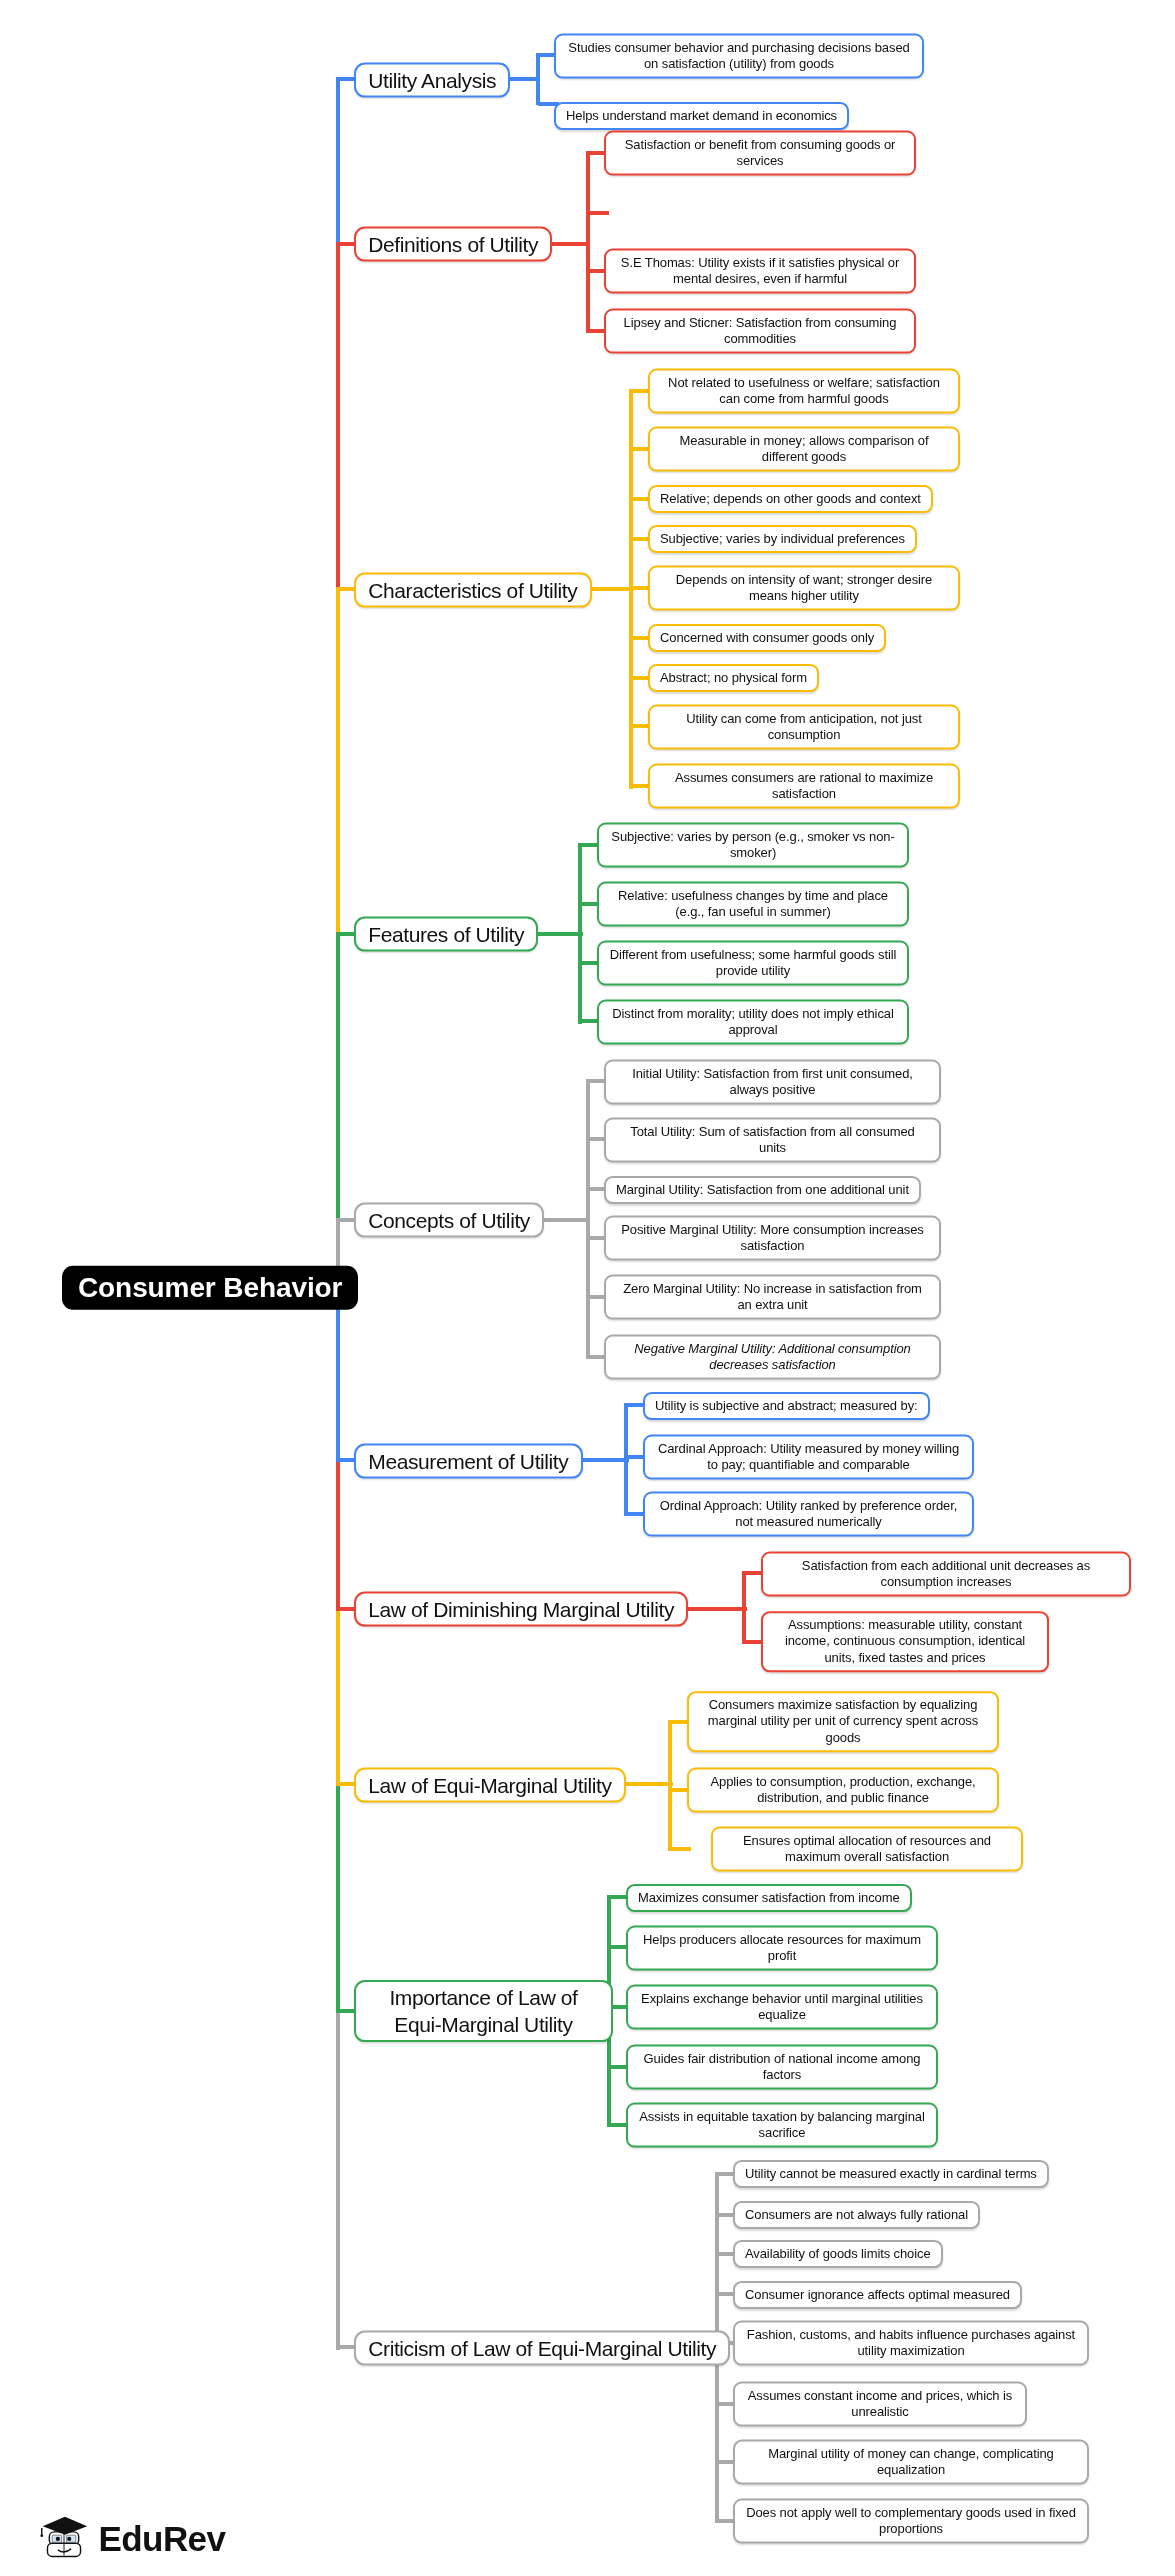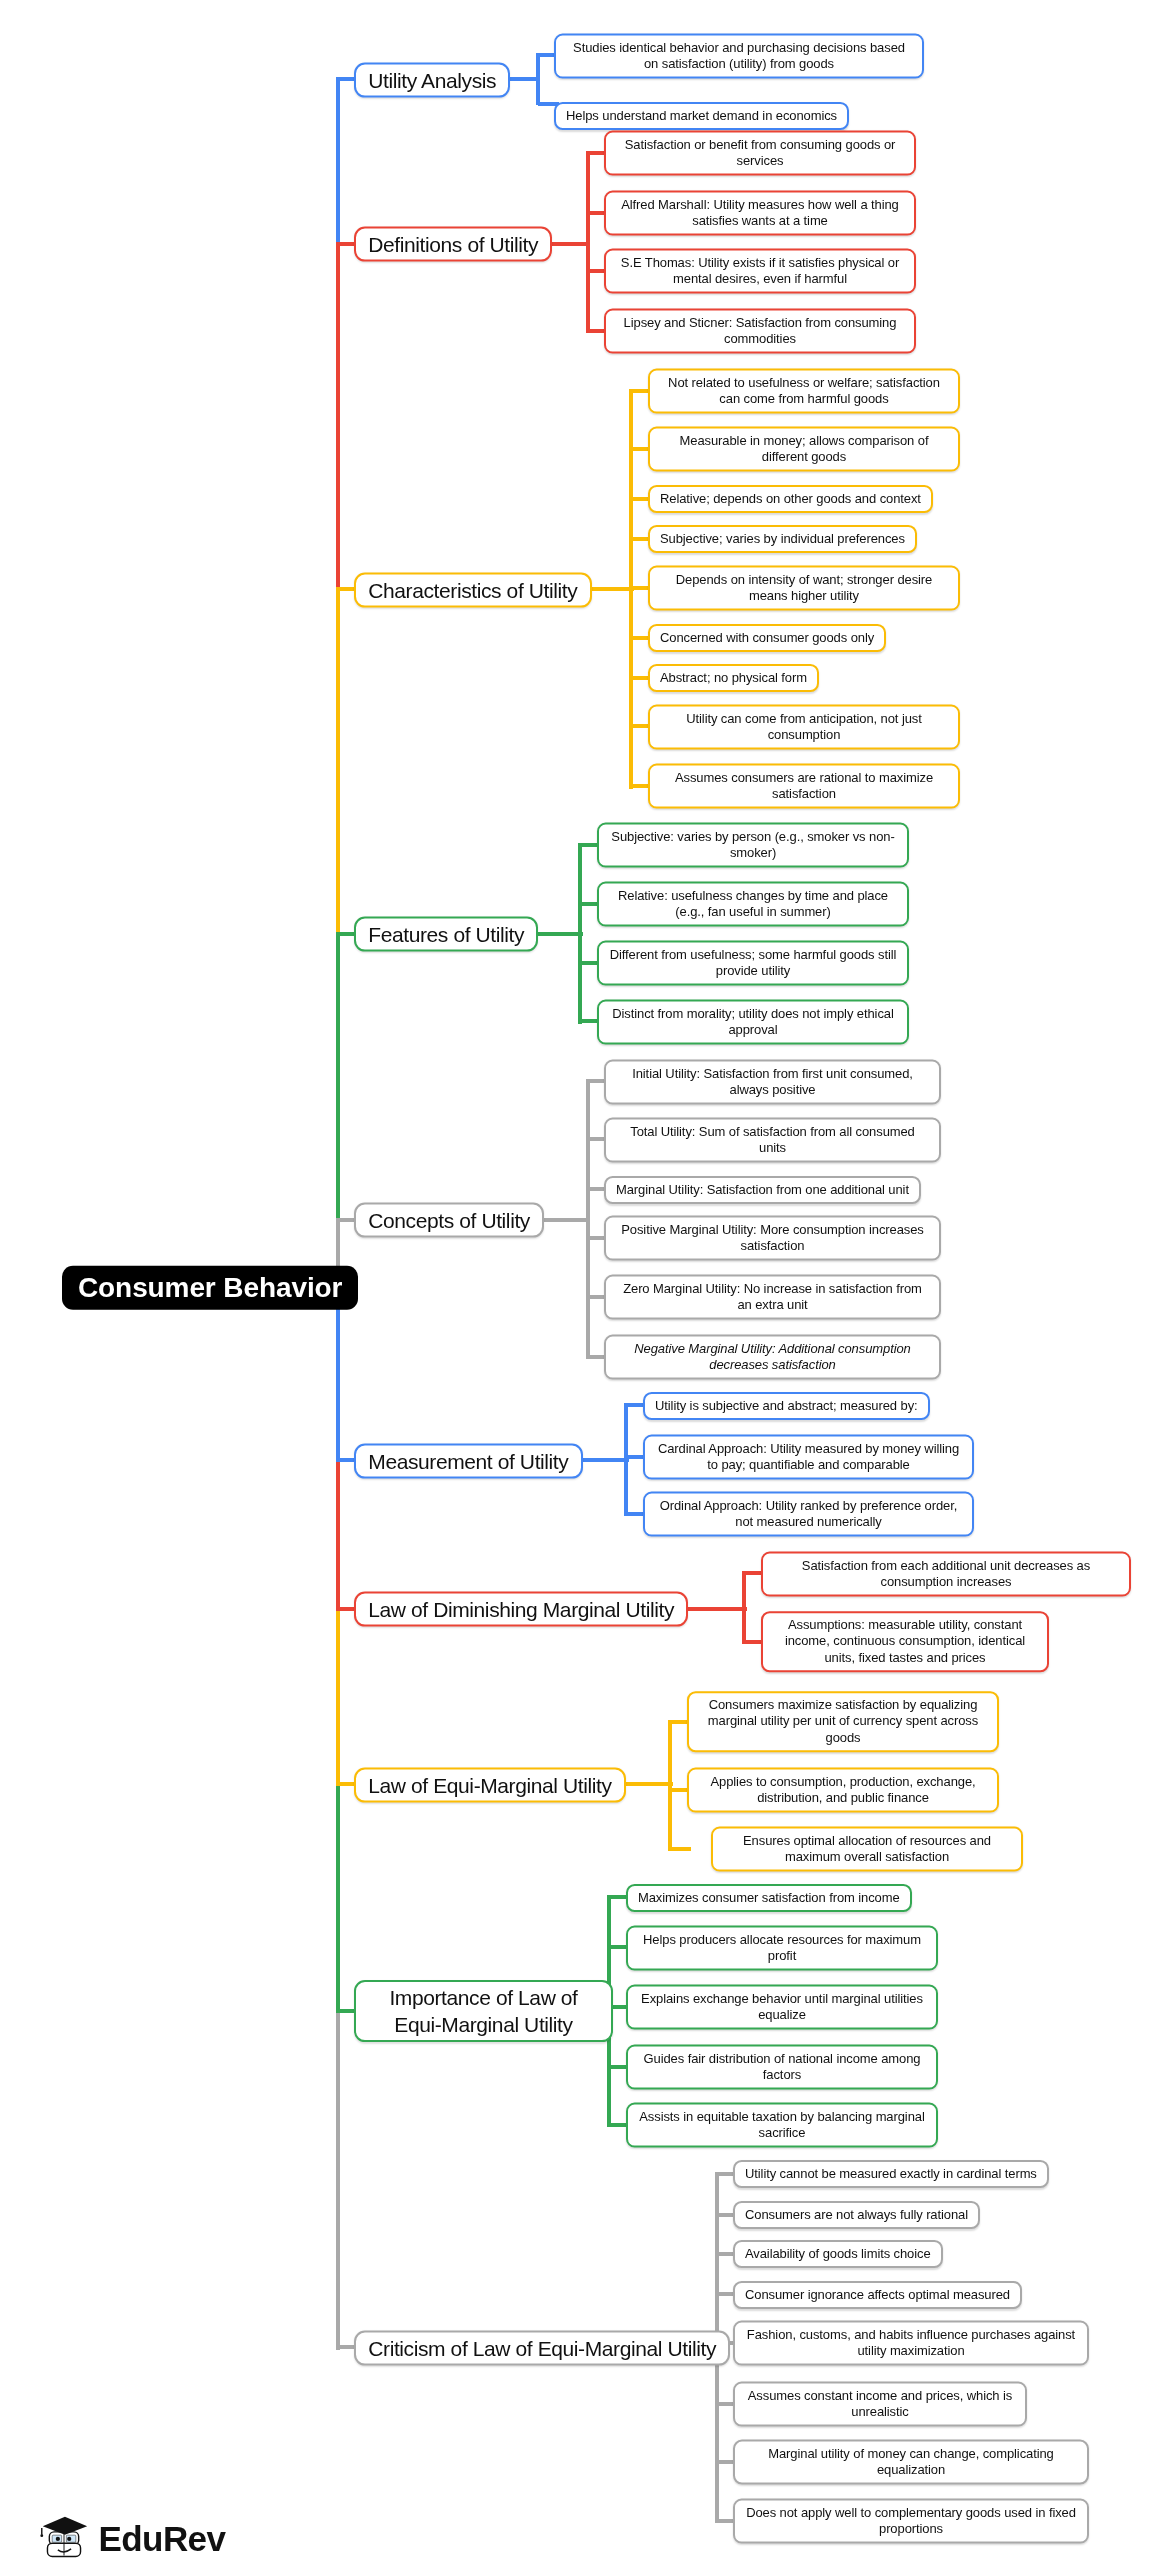--- a/index.html
+++ b/index.html
@@ -59,30 +59,29 @@
     <div class="vline" style="left: 336px; top: 1218px; width: 4.3px; height: 72px; background: rgb(169, 169, 169);"></div>
     <div class="vline" style="left: 336px; top: 1286px; width: 4.3px; height: 177px; background: rgb(66, 133, 244);"></div>
     <div class="vline" style="left: 336px; top: 1458px; width: 4.3px; height: 152px; background: rgb(234, 67, 53);"></div>
     <div class="vline" style="left: 336px; top: 1607px; width: 4.3px; height: 180px; background: rgb(251, 188, 5);"></div>
     <div class="vline" style="left: 336px; top: 1782px; width: 4.3px; height: 231px; background: rgb(52, 168, 83);"></div>
     <div class="vline" style="left: 336px; top: 2009px; width: 4.3px; height: 341px; background: rgb(169, 169, 169);"></div>
     <div class="hline" style="left: 265px; top: 1286px; width: 74px; height: 4.3px; background: rgb(66, 133, 244);"></div>
     <div class="hline" style="left: 336px; top: 77px; width: 204px; height: 4.3px; background: rgb(66, 133, 244);"></div>
     <div class="vline" style="left: 536px; top: 53px; width: 4.3px; height: 52px; background: rgb(66, 133, 244);"></div>
     <div class="hline" style="left: 538px; top: 53px; width: 21px; height: 4.3px; background: rgb(66, 133, 244);"></div>
-    <div class="node" style="left: 554px; top: 56px; border-color: rgb(66, 133, 244); max-width: 370px;">Studies identical behavior and purchasing decisions based on satisfaction (utility) from goods</div>
+    <div class="node" style="left: 554px; top: 56px; border-color: rgb(66, 133, 244); max-width: 370px;">Studies consumer behavior and purchasing decisions based on satisfaction (utility) from goods</div>
     <div class="hline" style="left: 538px; top: 102px; width: 21px; height: 4.3px; background: rgb(66, 133, 244);"></div>
     <div class="node" style="left: 554px; top: 116px; border-color: rgb(66, 133, 244); max-width: 370px;">Helps understand market demand in economics</div>
     <div class="blabel" style="left: 354px; top: 80px; border-color: rgb(66, 133, 244);">Utility Analysis</div>
     <div class="hline" style="left: 336px; top: 242px; width: 254px; height: 4.3px; background: rgb(234, 67, 53);"></div>
     <div class="vline" style="left: 586px; top: 151px; width: 4.3px; height: 182px; background: rgb(234, 67, 53);"></div>
     <div class="hline" style="left: 588px; top: 151px; width: 21px; height: 4.3px; background: rgb(234, 67, 53);"></div>
     <div class="node" style="left: 604px; top: 153px; border-color: rgb(234, 67, 53); max-width: 312px;">Satisfaction or benefit from consuming goods or services</div>
     <div class="hline" style="left: 588px; top: 211px; width: 21px; height: 4.3px; background: rgb(234, 67, 53);"></div>
-    <div class="node" style="left: 604px; top: 213px; border-color: rgb(234, 67, 53); max-width: 312px;">Alfred Marshall: Utility measures how well a thing satisfies wants at a time</div>
     <div class="hline" style="left: 588px; top: 269px; width: 21px; height: 4.3px; background: rgb(234, 67, 53);"></div>
     <div class="node" style="left: 604px; top: 271px; border-color: rgb(234, 67, 53); max-width: 312px;">S.E Thomas: Utility exists if it satisfies physical or mental desires, even if harmful</div>
     <div class="hline" style="left: 588px; top: 329px; width: 21px; height: 4.3px; background: rgb(234, 67, 53);"></div>
     <div class="node" style="left: 604px; top: 331px; border-color: rgb(234, 67, 53); max-width: 312px;">Lipsey and Sticner: Satisfaction from consuming commodities</div>
     <div class="blabel" style="left: 354px; top: 244px; border-color: rgb(234, 67, 53);">Definitions of Utility</div>
     <div class="hline" style="left: 336px; top: 587px; width: 298px; height: 4.3px; background: rgb(251, 188, 5);"></div>
     <div class="vline" style="left: 629px; top: 389px; width: 4.3px; height: 400px; background: rgb(251, 188, 5);"></div>
     <div class="hline" style="left: 631px; top: 389px; width: 21px; height: 4.3px; background: rgb(251, 188, 5);"></div>
     <div class="node" style="left: 648px; top: 391px; border-color: rgb(251, 188, 5); max-width: 312px;">Not related to usefulness or welfare; satisfaction can come from harmful goods</div>
     <div class="hline" style="left: 631px; top: 447px; width: 21px; height: 4.3px; background: rgb(251, 188, 5);"></div>

